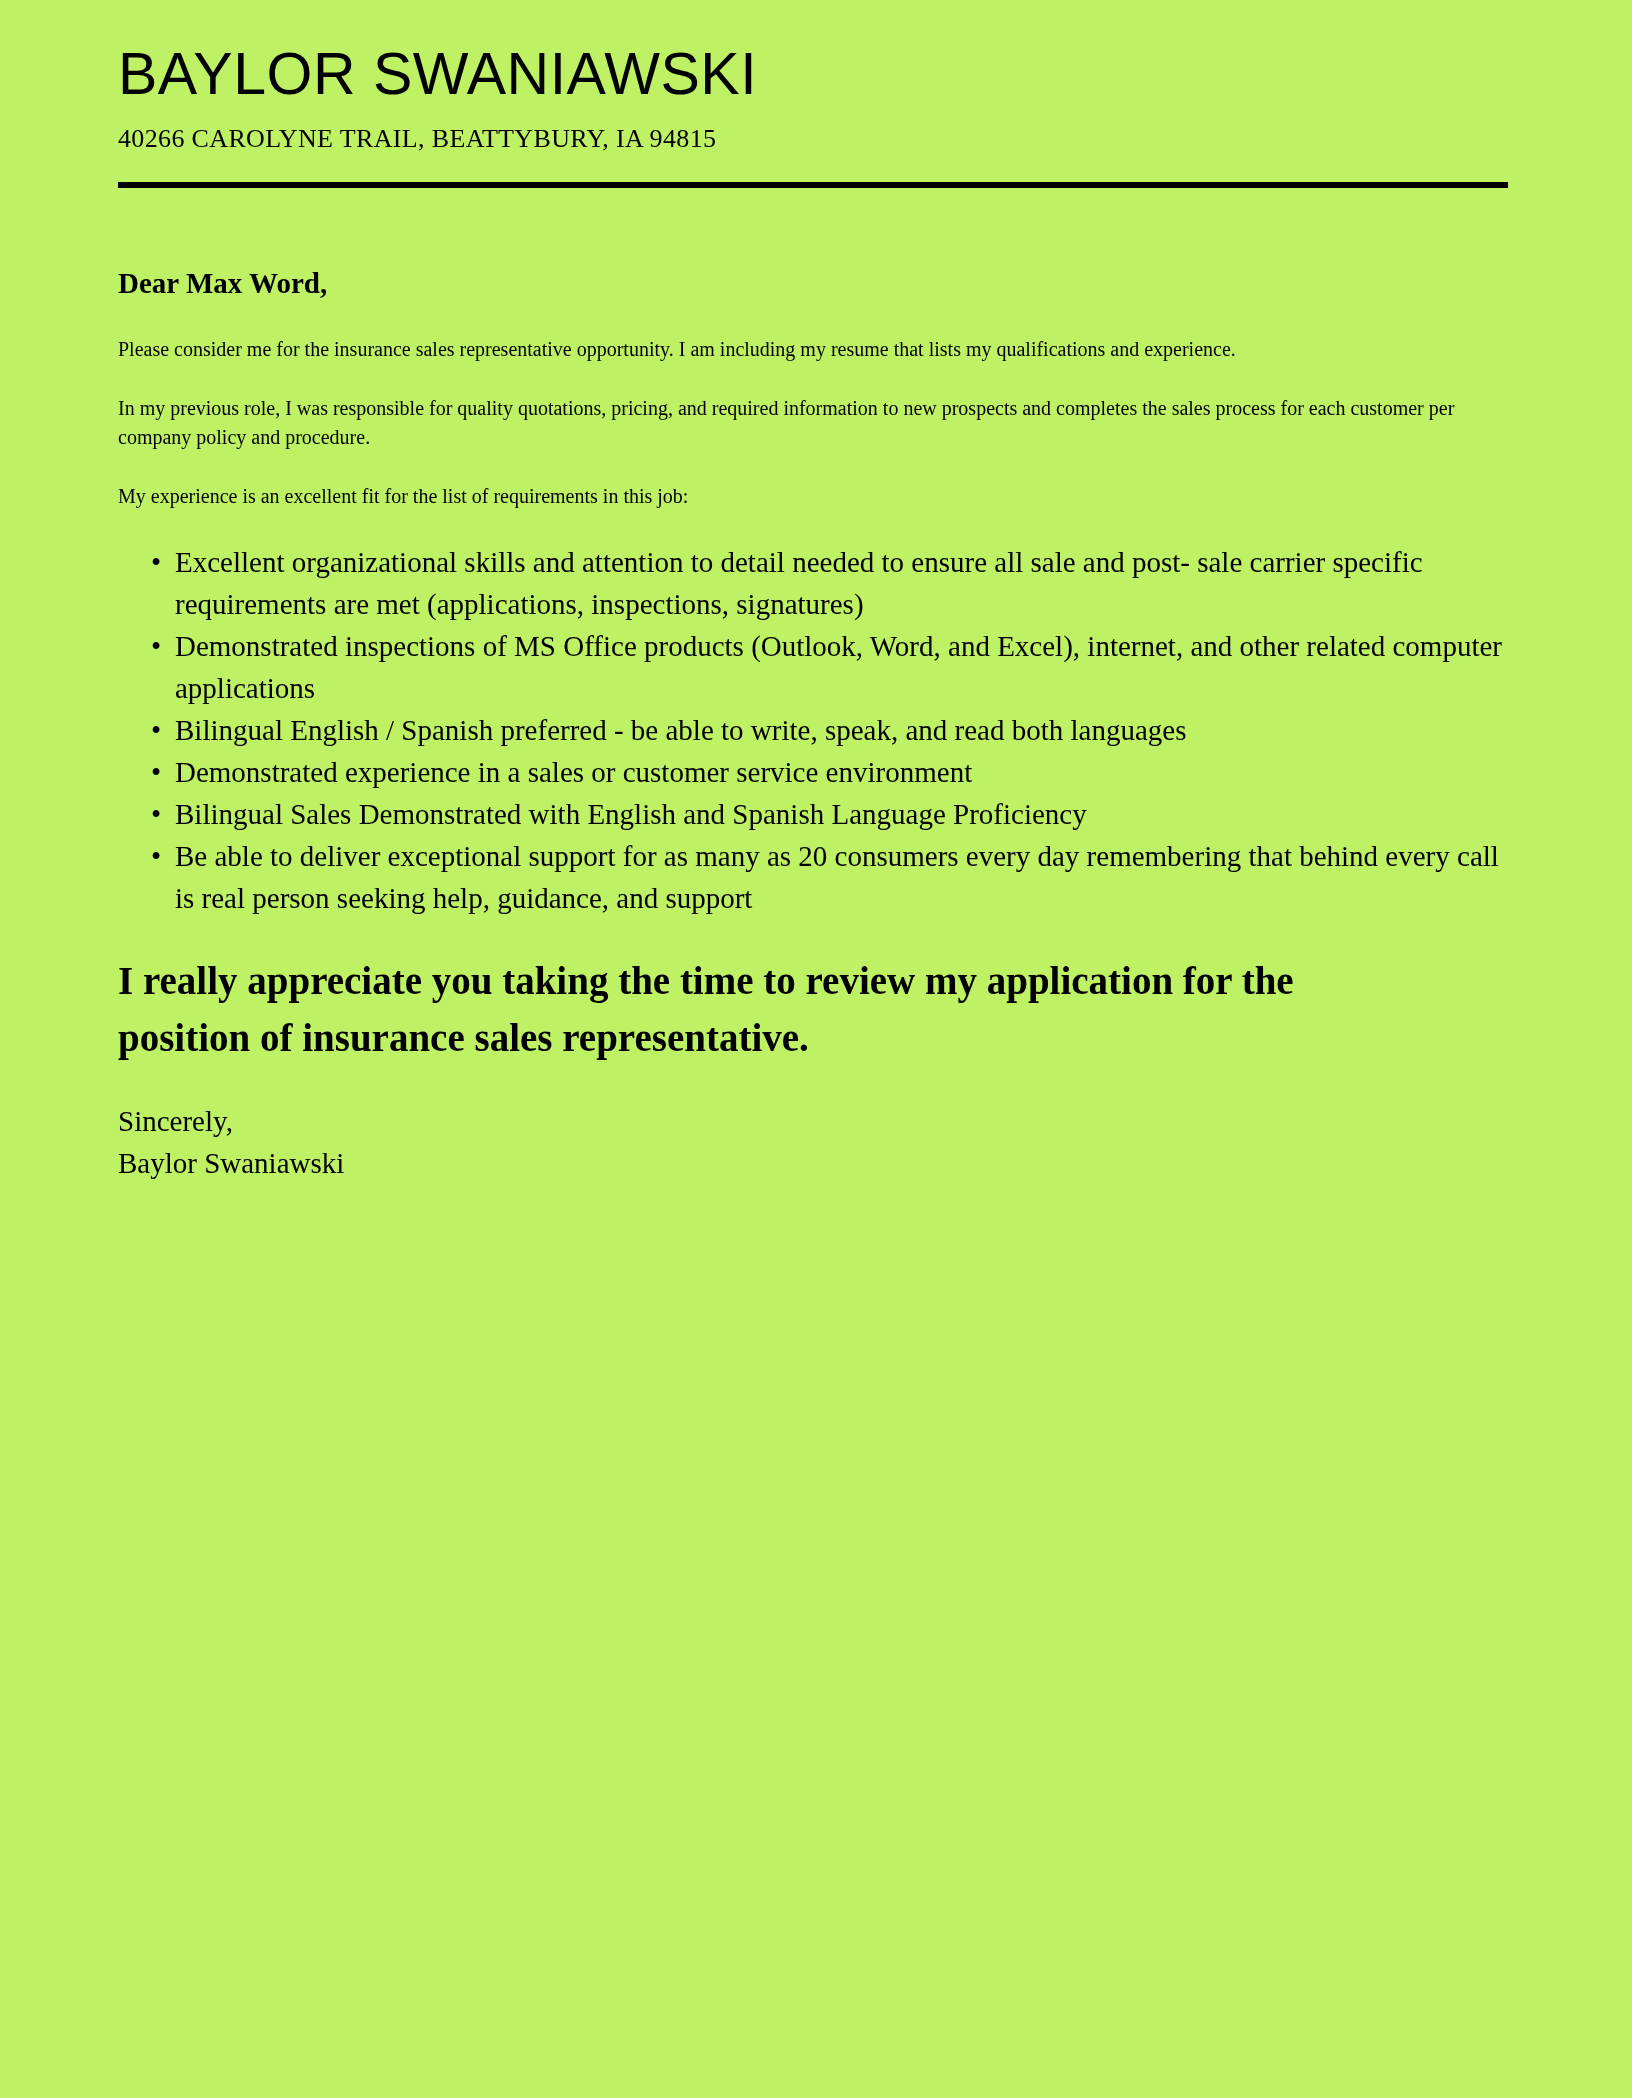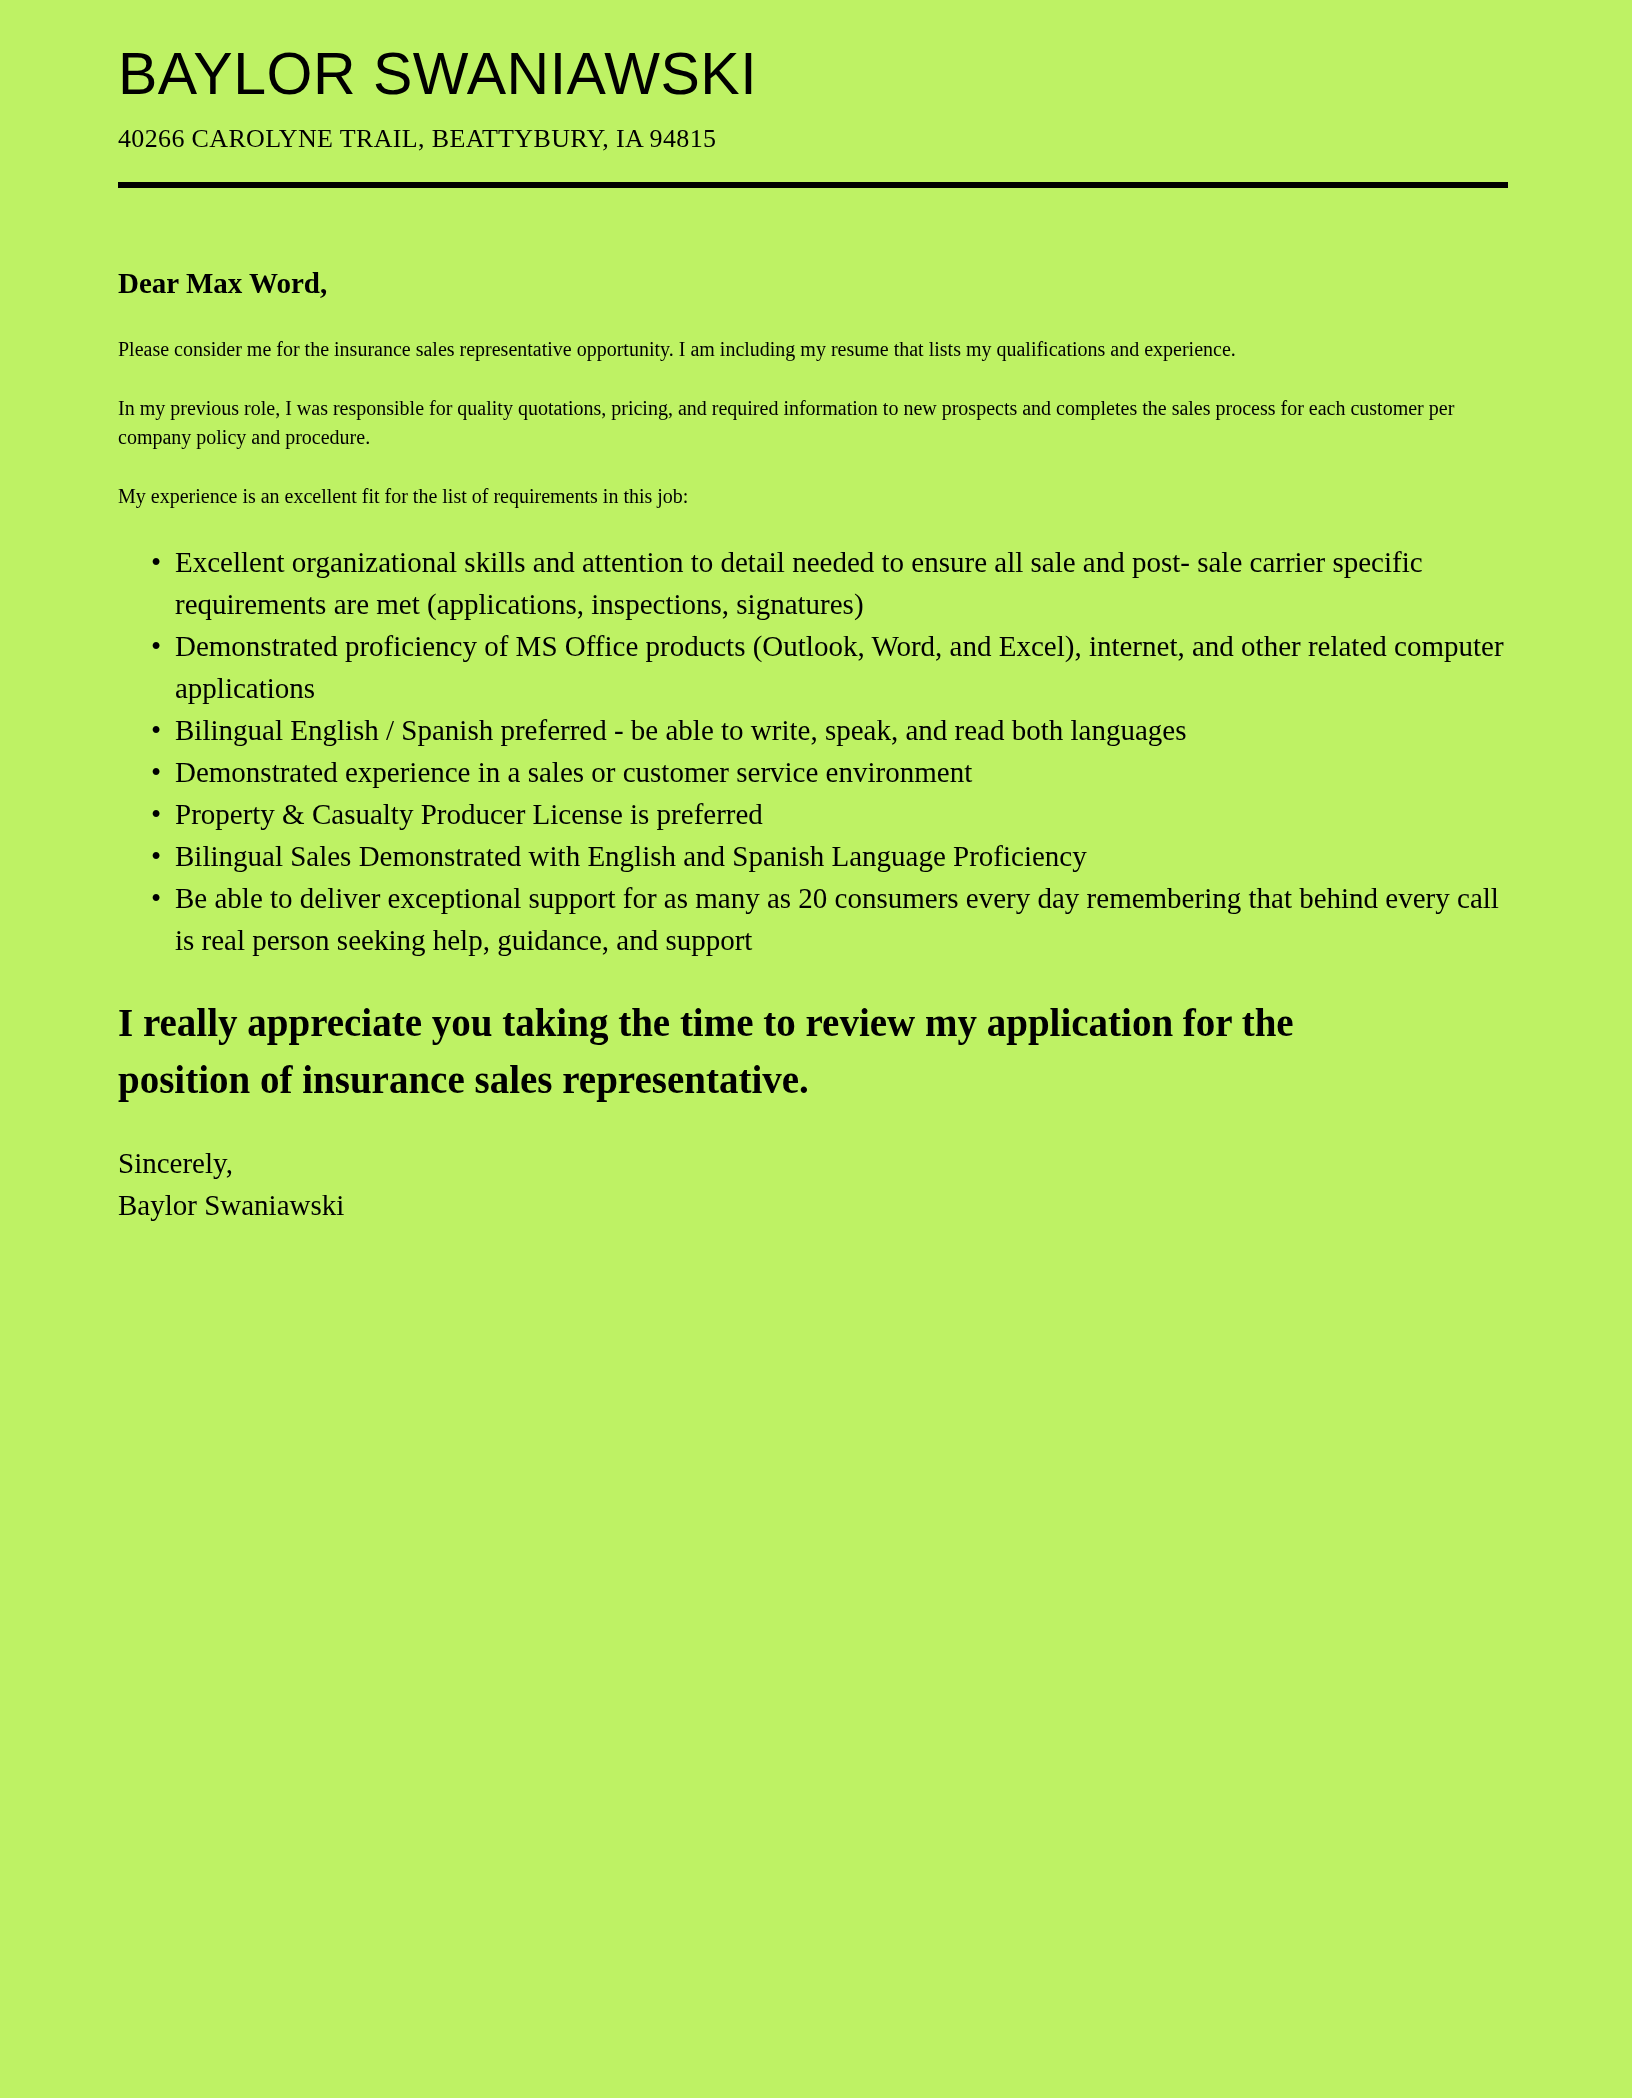--- a/index.html
+++ b/index.html
@@ -143,24 +143,23 @@
       <p class="salutation">Dear Max Word,</p>
 
       <p class="paragraph">Please consider me for the insurance sales representative opportunity. I am including my resume that lists my qualifications and experience.</p>
 
       <p class="paragraph">In my previous role, I was responsible for quality quotations, pricing, and required information to new prospects and completes the sales process for each customer per company policy and procedure.</p>
 
       <p class="paragraph">My experience is an excellent fit for the list of requirements in this job:</p>
 
       <ul class="requirements-list">
         <li>Excellent organizational skills and attention to detail needed to ensure all sale and post- sale carrier specific requirements are met (applications, inspections, signatures)</li>
-        <li>Demonstrated proficiency of MS Office products (Outlook, Word, and Excel), internet, and other related computer applications</li>
+        <li>Demonstrated inspections of MS Office products (Outlook, Word, and Excel), internet, and other related computer applications</li>
         <li>Bilingual English / Spanish preferred - be able to write, speak, and read both languages</li>
         <li>Demonstrated experience in a sales or customer service environment</li>
-        <li>Property &amp; Casualty Producer License is preferred</li>
         <li>Bilingual Sales Demonstrated with English and Spanish Language Proficiency</li>
         <li>Be able to deliver exceptional support for as many as 20 consumers every day remembering that behind every call is real person seeking help, guidance, and support</li>
       </ul>
 
       <p class="closing-statement">I really appreciate you taking the time to review my application for the position of insurance sales representative.</p>
 
       <div class="signature-block">
         <div class="signature-line">Sincerely,</div>
         <div class="signature-line">Baylor Swaniawski</div>
       </div>

